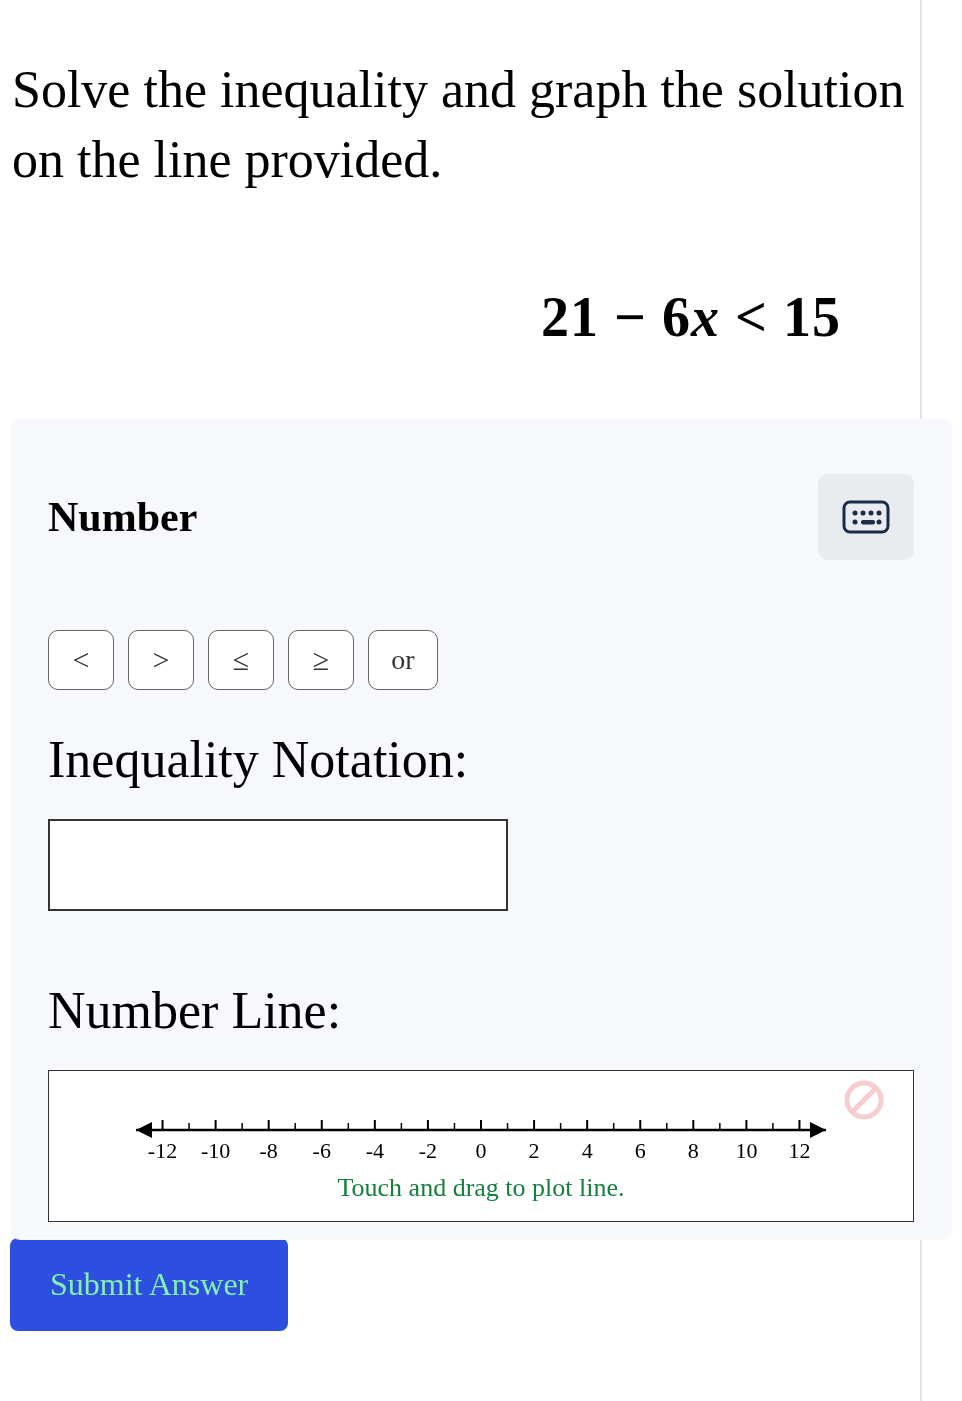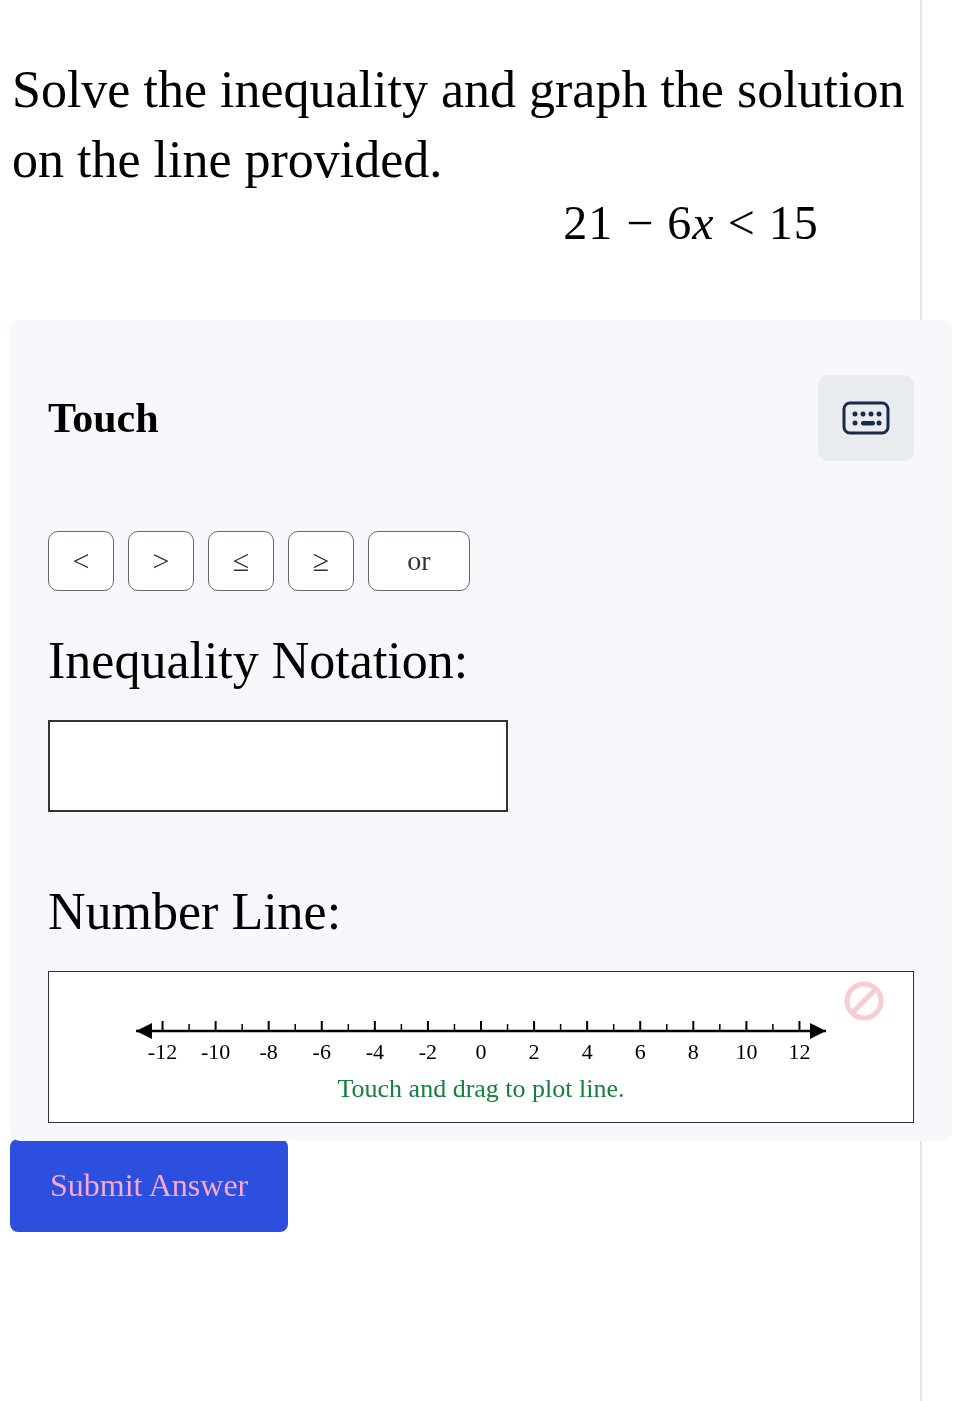--- a/index.html
+++ b/index.html
@@ -19,25 +19,27 @@
     height: 100%;
     background: #e5e5e5;
   }
   .question {
     padding: 55px 20px 0 12px;
     font-size: 52px;
     line-height: 1.35;
   }
   .equation {
     text-align: center;
-    font-size: 48px;
+    font-size: 56px;
     font-family: 'Times New Roman', serif;
+    margin-top: 90px;
     margin-bottom: 70px;
     padding-left: 420px;
     letter-spacing: 1px;
+    font-weight: bold;
   }
   .equation .x { font-style: italic; }
   .answer-panel {
     background: #f6f8fb;
     border-radius: 10px;
     margin: 0 10px;
     padding: 55px 38px 10px 38px;
     position: relative;
   }
   .answer-header {
@@ -73,21 +75,21 @@
     background: #fff;
     display: flex;
     align-items: center;
     justify-content: center;
     font-size: 30px;
     font-family: 'Times New Roman', serif;
     color: #333;
     cursor: pointer;
   }
   .op-btn.or {
-    width: 102px;
+    width: 70px;
     font-size: 28px;
   }
   .section-label {
     font-size: 52px;
     margin-bottom: 30px;
   }
   .notation-input {
     width: 460px;
     height: 92px;
     border: 2px solid #333;
@@ -116,21 +118,21 @@
     margin: 0 auto;
   }
   .nl-hint {
     text-align: center;
     color: #15803d;
     font-size: 26px;
     margin-top: 8px;
   }
   .submit-btn {
     background: #2c4fe0;
-    color: #f9a8d4;
+    color: #86efac;
     border: none;
     border-radius: 8px;
     font-size: 32px;
     padding: 28px 40px;
     font-family: Georgia, serif;
     cursor: pointer;
     margin-top: -2px;
     margin-left: 10px;
     margin-bottom: 30px;
   }
@@ -148,21 +150,21 @@
   <span>21</span>
   <span>−</span>
   <span>6</span><span class="x">x</span>
   <span>&lt;</span>
   <span>15</span>
 </div>
 
 <div class="answer-panel">
 
   <div class="answer-header">
-    <div class="answer-title">Touch</div>
+    <div class="answer-title">Number</div>
     <div class="keyboard-btn">
       <svg width="48" height="34" viewBox="0 0 48 34">
         <rect x="2" y="2" width="44" height="30" rx="6" fill="none" stroke="#1a2b4a" stroke-width="3"></rect>
         <circle cx="13" cy="13" r="2.5" fill="#1a2b4a"></circle>
         <circle cx="21" cy="13" r="2.5" fill="#1a2b4a"></circle>
         <circle cx="29" cy="13" r="2.5" fill="#1a2b4a"></circle>
         <circle cx="37" cy="13" r="2.5" fill="#1a2b4a"></circle>
         <circle cx="13" cy="22" r="2.5" fill="#1a2b4a"></circle>
         <circle cx="37" cy="22" r="2.5" fill="#1a2b4a"></circle>
         <rect x="19" y="20" width="14" height="4.5" rx="2" fill="#1a2b4a"></rect>

